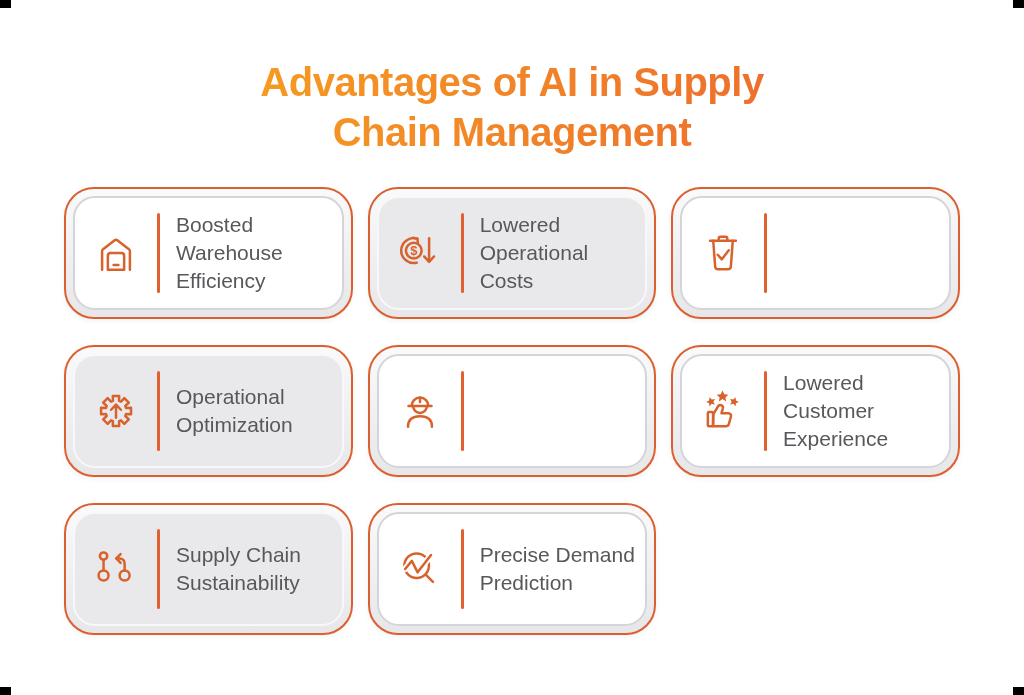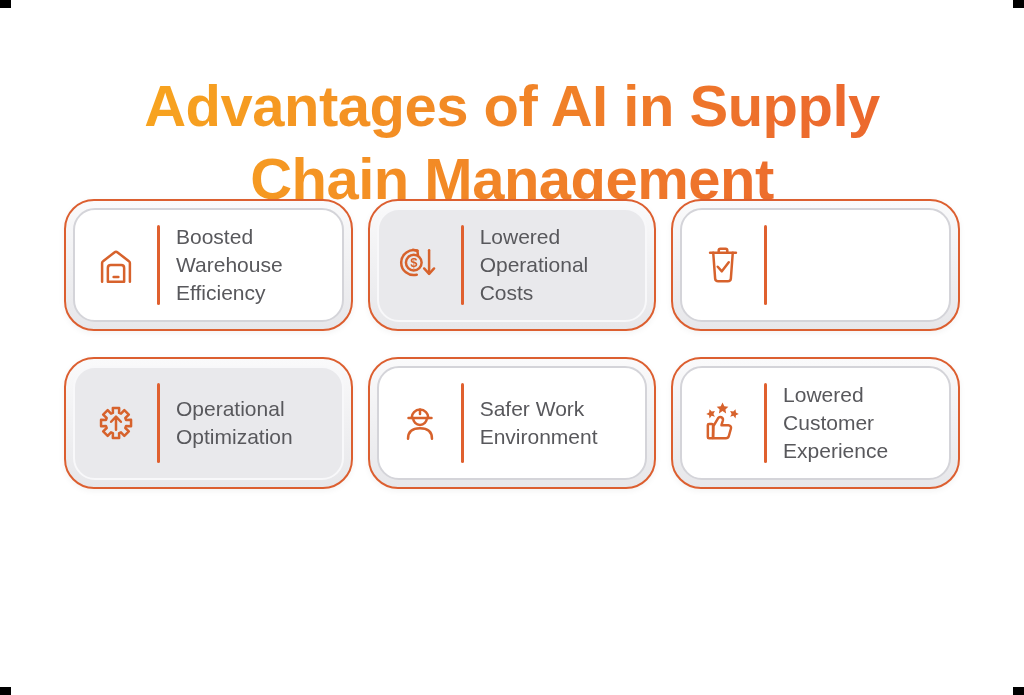--- a/index.html
+++ b/index.html
@@ -6,27 +6,27 @@
   body { width:1024px; height:695px; position:relative; background:#FFFFFF; overflow:hidden;
          font-family:"Liberation Sans", sans-serif; }
 
   .corner { position:absolute; width:11px; height:8px; background:#000; }
   .corner.tl { left:0; top:0; }
   .corner.tr { right:0; top:0; }
   .corner.bl { left:0; bottom:0; }
   .corner.br { right:0; bottom:0; }
 
   .title { position:absolute; top:30px; left:0; right:0; text-align:center;
-           font-size:58px; font-weight:700; line-height:1.26; letter-spacing:-0.5px;
+           font-size:40px; font-weight:700; line-height:1.26; letter-spacing:-0.5px;
            white-space:pre-line;
            background:linear-gradient(100deg,#F9AC1D 5%,#EC6A2E 80%);
            -webkit-background-clip:text; background-clip:text;
            -webkit-text-fill-color:transparent; color:transparent; }
 
-  .cards { position:absolute; left:64px; right:64px; top:199px;
+  .cards { position:absolute; left:64px; right:64px; top:187px;
            display:grid; grid-template-columns:repeat(3,1fr);
            column-gap:15px; row-gap:26px; grid-auto-rows:132px; }
 
   .card { border:2px solid #DC5F30; border-radius:30px; padding:7px;
           background:linear-gradient(180deg,#FAFAFB 0%,#E7E7EA 100%);
           box-shadow:0 2px 6px rgba(0,0,0,0.05); box-sizing:border-box; }
   .card-inner { height:100%; border-radius:22px; background:#FFFFFF;
                 border:2px solid #D4D4D9; box-sizing:border-box;
                 display:flex; align-items:center; }
   .card.gray .card-inner { background:#E9E9EC; border-color:#F8F8FA; }
@@ -124,22 +124,20 @@
       <div class="icon-box">
         <svg class="icn" viewBox="0 0 48 48">
           <path class="st" d="M15.2 18.8 A8.8 8.8 0 0 1 32.8 18.8"></path>
           <path class="st" d="M24 10.2 V14.5"></path>
           <path class="st" d="M12 18.8 H36"></path>
           <path class="st" d="M16.8 18.8 A7.2 7.2 0 0 0 31.2 18.8"></path>
           <path class="st" d="M11.5 40.5 Q11.5 29.5 24 29.5 Q36.5 29.5 36.5 40.5"></path>
         </svg>
       </div>
       <div class="divider"></div>
-      <div class="card-label">Safer Work
-Environment</div>
     </div>
   </div>
 
   <div class="card">
     <div class="card-inner">
       <div class="icon-box">
         <svg class="icn" viewBox="0 0 48 48">
           <defs>
             <path id="star" d="M0 -10 L2.94 -4.05 L9.51 -3.09 L4.76 1.55 L5.88 8.09 L0 4 L-5.88 8.09 L-4.76 1.55 L-9.51 -3.09 L-2.94 -4.05 Z"></path>
           </defs>
@@ -149,15 +147,47 @@
           <rect class="st" x="8.2" y="25" width="5.4" height="15" rx="1.2"></rect>
           <path class="st" d="M13.6 40 H26.9 a3.3 3.3 0 0 0 3.2 -2.4 l2.2 -7.9 a2.7 2.7 0 0 0 -2.6 -3.4 h-7.3 l1.5 -5.2 a2.8 2.8 0 0 0 -5.1 -2 l-4.8 8.2 Z"></path>
         </svg>
       </div>
       <div class="divider"></div>
       <div class="card-label">Lowered Customer
 Experience</div>
     </div>
   </div>
 
+  <div class="card gray">
+    <div class="card-inner">
+      <div class="icon-box">
+        <svg class="icn" viewBox="0 0 48 48">
+          <circle class="st" cx="11" cy="10.5" r="3.8"></circle>
+          <path class="st" d="M11 14.3 V25.6"></path>
+          <circle class="st" cx="11" cy="30.8" r="5.2"></circle>
+          <circle class="st" cx="33" cy="30.8" r="5.2"></circle>
+          <path class="st" d="M33 25.6 V18.5 Q33 13 27.5 13 H24.6"></path>
+          <path class="st" d="M28.8 8.4 L24.2 13 L28.8 17.6"></path>
+        </svg>
+      </div>
+      <div class="divider"></div>
+      <div class="card-label">Supply Chain
+Sustainability</div>
+    </div>
+  </div>
 
+  <div class="card">
+    <div class="card-inner">
+      <div class="icon-box">
+        <svg class="icn" viewBox="0 0 48 48">
+          <circle class="st" cx="20.5" cy="20.5" r="12.8"></circle>
+          <path class="st" d="M30.2 30.2 L37.5 37.5" stroke-width="3.4"></path>
+          <path class="case" d="M8.5 24 L15.5 15.5 L21.5 27.5 L35.5 9.5"></path>
+          <path class="st" d="M8.5 24 L15.5 15.5 L21.5 27.5 L35.5 9.5"></path>
+        </svg>
+      </div>
+      <div class="divider"></div>
+      <div class="card-label">Precise Demand
+Prediction</div>
+    </div>
+  </div>
 
 </div>
 
 </body></html>

